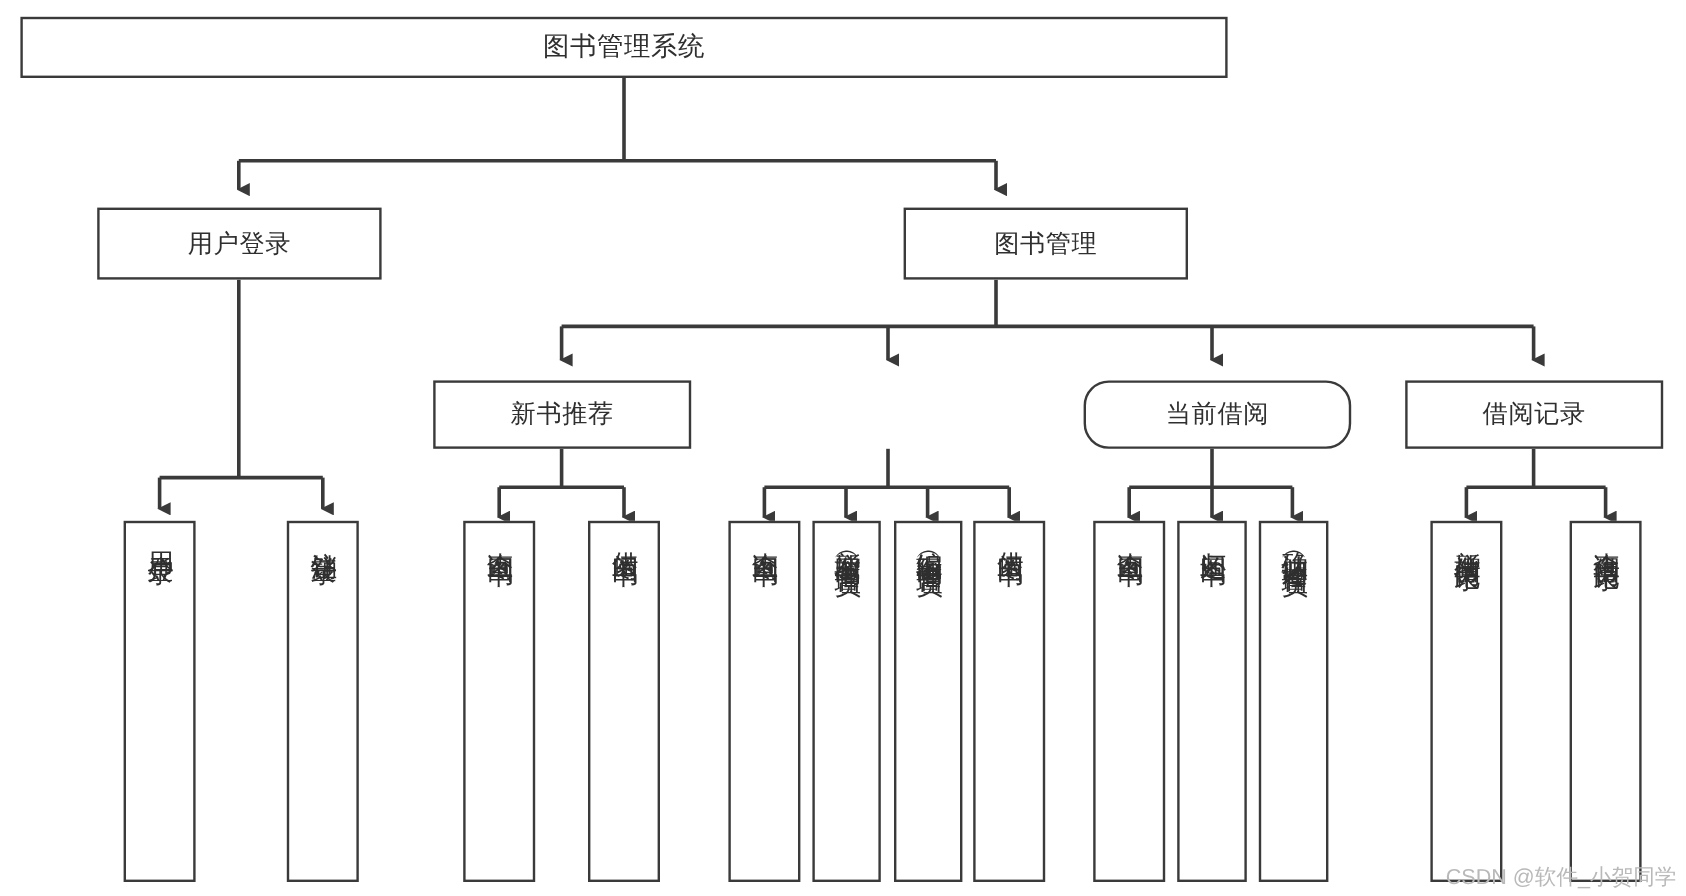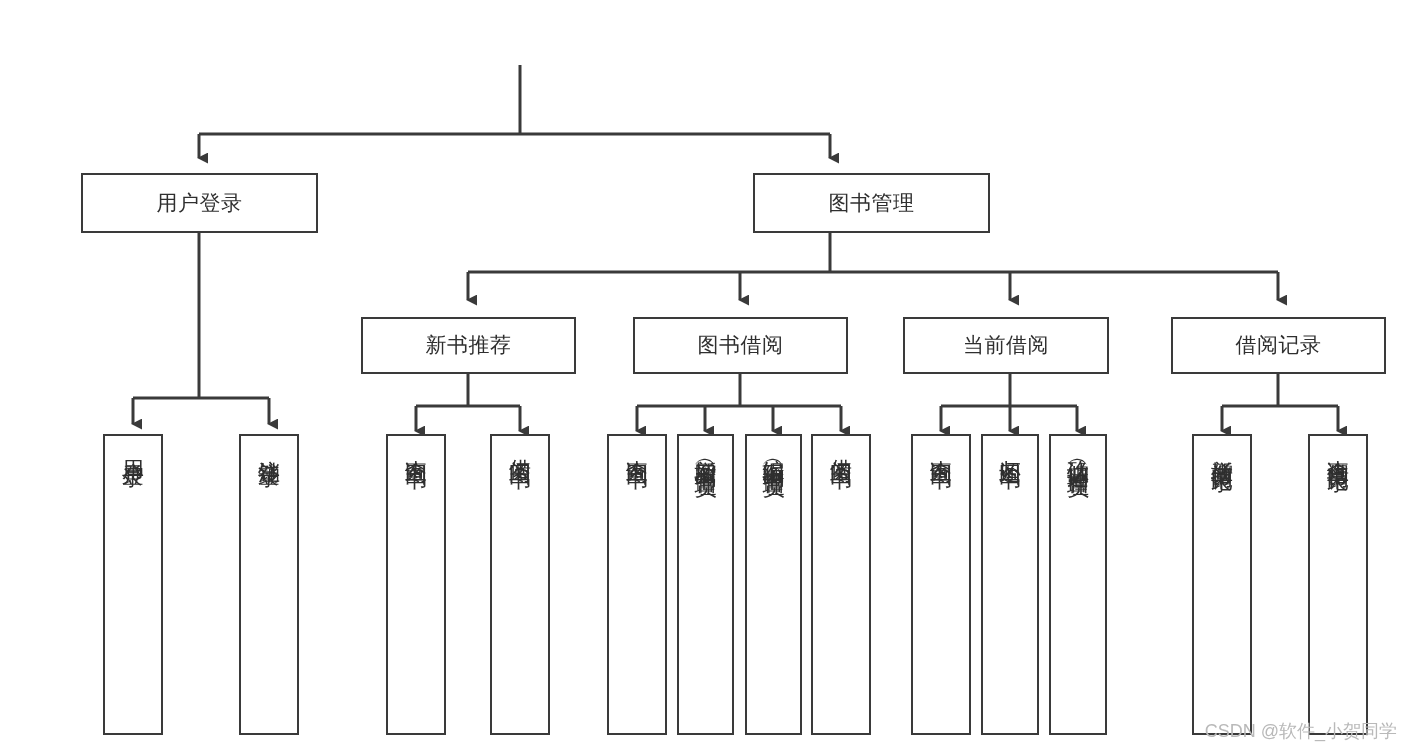--- a/index.html
+++ b/index.html
@@ -119,38 +119,38 @@
       <path d="M 1010 406 L 1010 431" marker-end="url(#arrow)"></path>
       <path d="M 1077 406 L 1077 431" marker-end="url(#arrow)"></path>
 
       <path d="M 1278 374 L 1278 406"></path>
       <path d="M 1222 406 L 1338 406"></path>
       <path d="M 1222 406 L 1222 431" marker-end="url(#arrow)"></path>
       <path d="M 1338 406 L 1338 431" marker-end="url(#arrow)"></path>
     </g>
   </svg>
 
+  <div class="node horizontal root" style="left:17px; top:14px; width:1006px; height:51px;">
+    <span class="node-label">图书管理系统</span>
+  </div>
 
   <div class="node horizontal" style="left:81px; top:173px; width:237px; height:60px;">
     <span class="node-label">用户登录</span>
   </div>
 
   <div class="node horizontal" style="left:753px; top:173px; width:237px; height:60px;">
     <span class="node-label">图书管理</span>
   </div>
 
   <div class="node horizontal" style="left:361px; top:317px; width:215px; height:57px;justify-content:center;">
     <span class="node-label">新书推荐</span>
   </div>
 
-  <div class="node horizontal" style="left:633px; top:317px; width:215px; height:57px;">
-    <span class="node-label">图书借阅</span>
-  </div>
-
-  <div class="node horizontal" style="left:903px; top:317px; width:206px; height:57px;">
+
+  <div class="node horizontal" style="left:903px; top:317px; width:223px; height:57px;border-radius:21px;">
     <span class="node-label">当前借阅</span>
   </div>
 
   <div class="node horizontal" style="left:1171px; top:317px; width:215px; height:57px;">
     <span class="node-label">借阅记录</span>
   </div>
 
   <div class="node vertical" style="left:103px; top:434px; width:60px; height:301px;">
     <span class="node-label">用户登录</span>
   </div>

